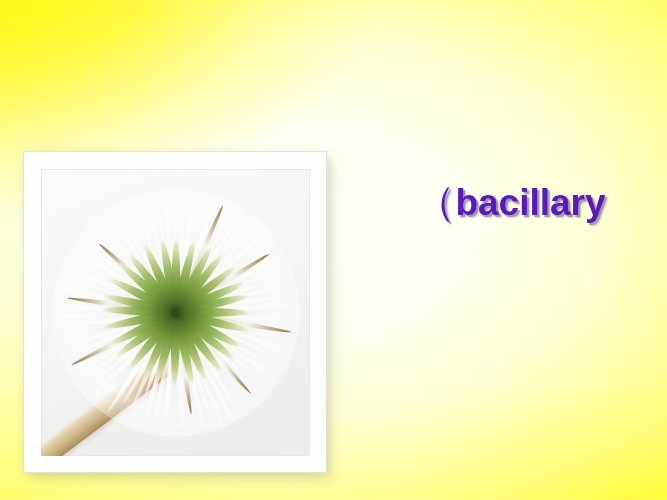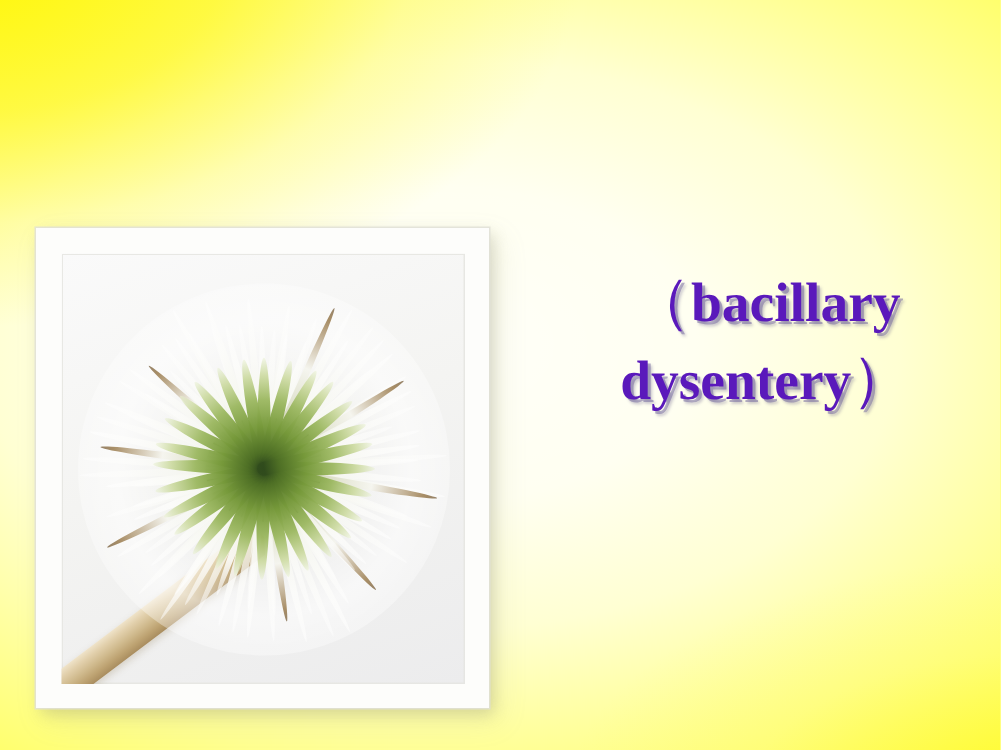--- a/index.html
+++ b/index.html
@@ -71,21 +71,21 @@
     white-space:nowrap;
   }
 
   
   #subtitle {
     position:absolute;
     left:368px; top:176px;
     width:285px;
     z-index:5;
     text-align:center;
-    font-family:Liberation Serif, serif;
+    font-family:Liberation Sans, sans-serif;
     font-weight:bold;
     font-size:37px;
     line-height:50px;
     color:#5a19bb;
     text-shadow:
        2px 2px 0 rgba(120,110,160,.55),
        3px 3px 2px rgba(90,80,130,.30);
     white-space:nowrap;
   }
   .sub-line { display:block; }
@@ -227,23 +227,20 @@
 </style>
 </head>
 <body>
 
 <div id="slide">
 
 
   <div id="subtitle">
     <span class="sub-line">
       <span class="paren">（</span><span>bacillary</span>
-    </span>
-    <span class="sub-line">
-      <span>dysentery</span><span class="paren">）</span>
     </span>
   </div>
 
   <div id="photo-frame">
     <div id="photo">
       <div id="stem"></div>
       <div id="halo"></div>
       <div id="bloom">
           <div class="ray g" style="width: 74px; transform: rotate(0deg); opacity: 0.96; z-index: 3;"></div>
           <div class="ray w" style="width: 105px; transform: rotate(4.36429deg); opacity: 0.77; z-index: 2;"></div>

